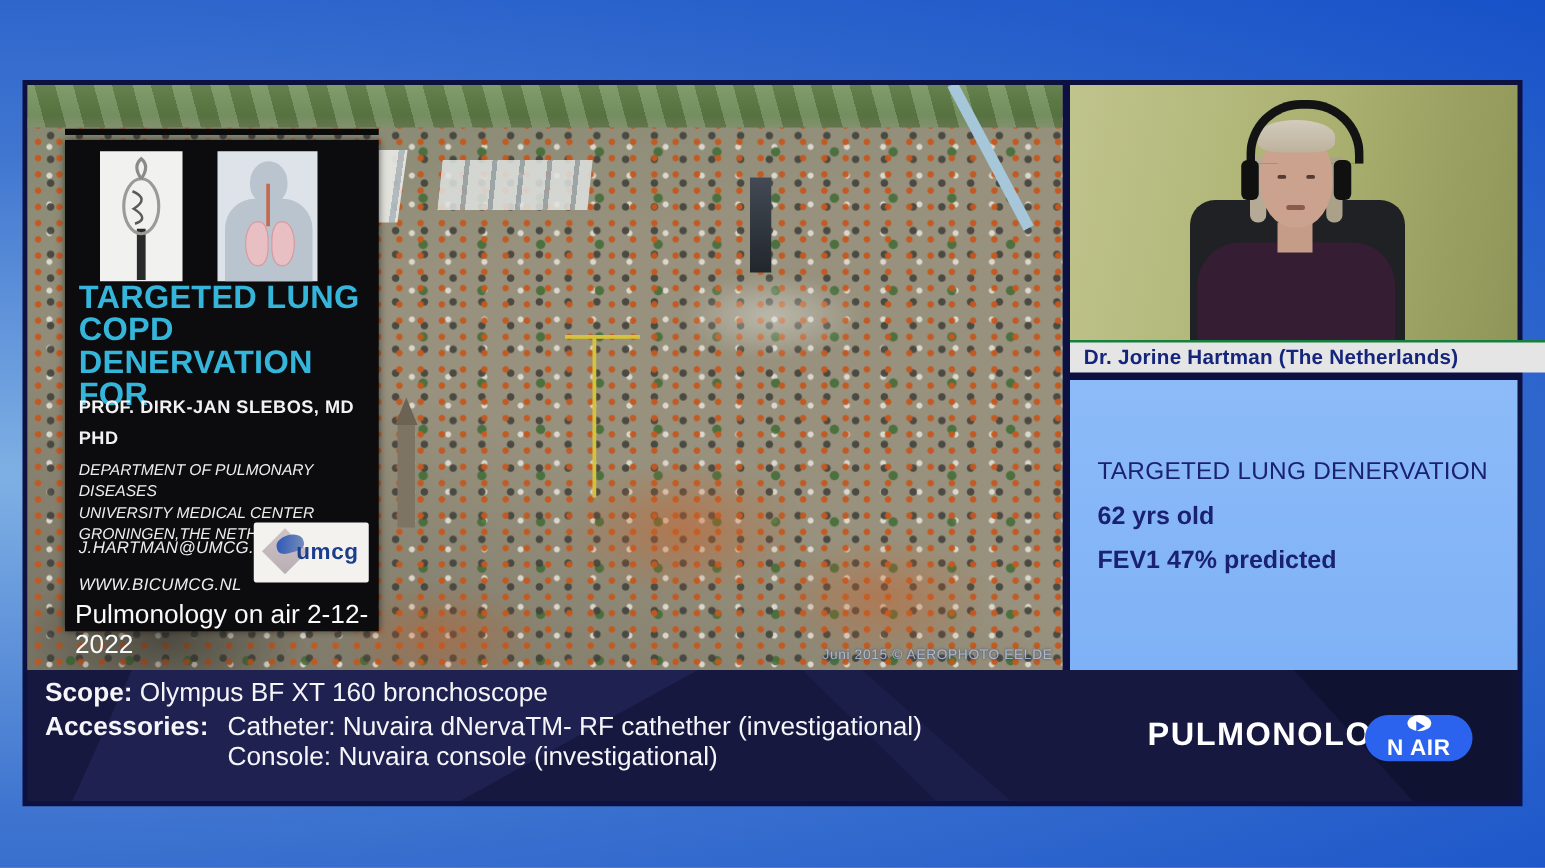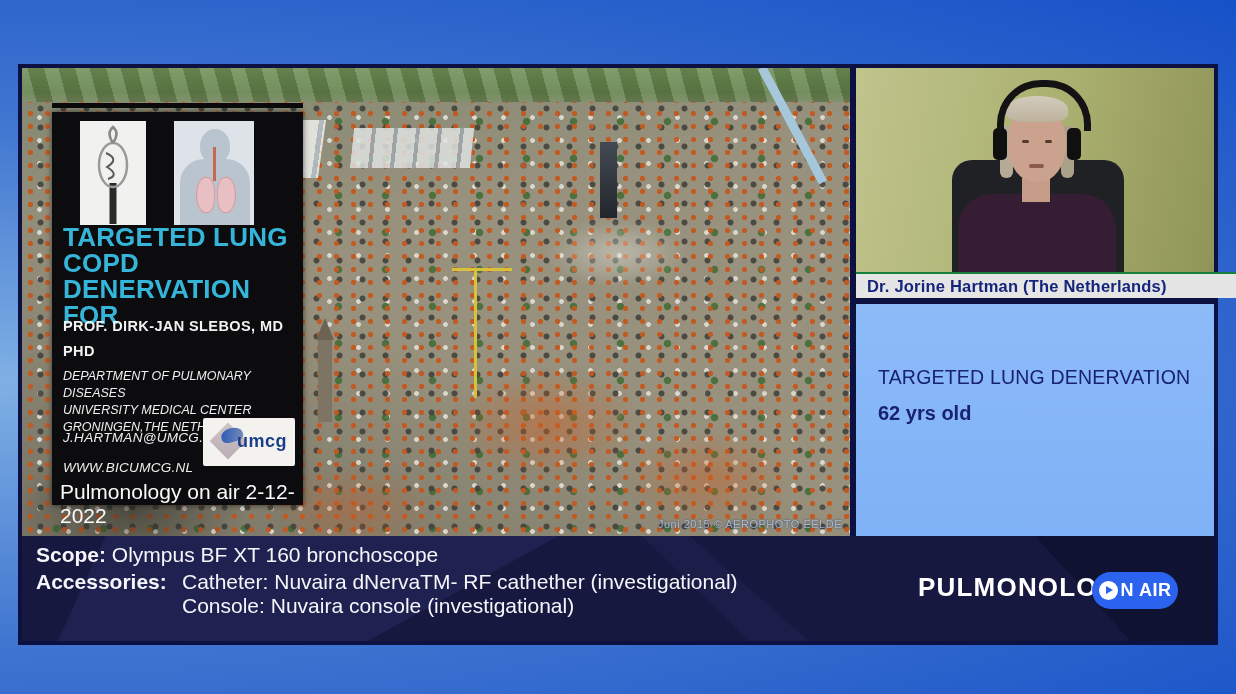--- a/index.html
+++ b/index.html
@@ -112,21 +112,21 @@
   .bb-deco3{position:absolute;inset:0;background:#1c1e4a;clip-path:polygon(52% 0, 56% 0, 66% 100%, 61% 100%);}
   .bb-text{position:absolute;left:14px;top:6px;color:#f5f5fa;font-size:21px;line-height:26px;}
   .bb-row{position:absolute;white-space:nowrap;}
   .bb-row b{font-weight:700;}
   .row-scope{left:0;top:0;}
   .row-accl{left:0;top:27px;font-weight:700;}
   .row-acc1{left:146px;top:27px;}
   .row-acc2{left:146px;top:51px;}
   .brand{position:absolute;left:896px;top:36px;font-size:26px;font-weight:800;color:#ffffff;letter-spacing:1.2px;}
   .badge{position:absolute;left:1070px;top:36px;width:86px;height:37px;border-radius:19px;background:#2b63ef;
-    display:flex;align-items:center;justify-content:center;gap:3px;}
+    display:flex;align-items:center;justify-content:center;gap:3px;flex-direction:column;}
   .play-circle{width:19px;height:19px;border-radius:50%;background:#ffffff;position:relative;}
   .play-circle:after{content:"";position:absolute;left:7px;top:5px;border-top:4.5px solid transparent;
     border-bottom:4.5px solid transparent;border-left:7px solid #2b63ef;}
   .badge-text{font-size:18px;font-weight:800;color:#ffffff;letter-spacing:.5px;}
 </style>
 </head>
 <body>
 
 <div class="stage">
 
@@ -205,20 +205,21 @@
       <div class="hp-band"></div>
       <div class="hp-ear l"></div>
       <div class="hp-ear r"></div>
     </div>
     <div class="namebar">
       <span>Dr. Jorine Hartman (The Netherlands)</span>
     </div>
     <div class="infopanel">
       <div class="ip-title">TARGETED LUNG DENERVATION</div>
       <div class="ip-l1">62 yrs old</div>
+      <div class="ip-l2">FEV1 47% predicted</div>
     </div>
   </div>
 
   <div class="bottombar">
     <div class="bb-deco1"></div>
     <div class="bb-deco3"></div>
     <div class="bb-deco2"></div>
     <div class="bb-text">
       <div class="bb-row row-scope">
         <b>Scope:</b>

